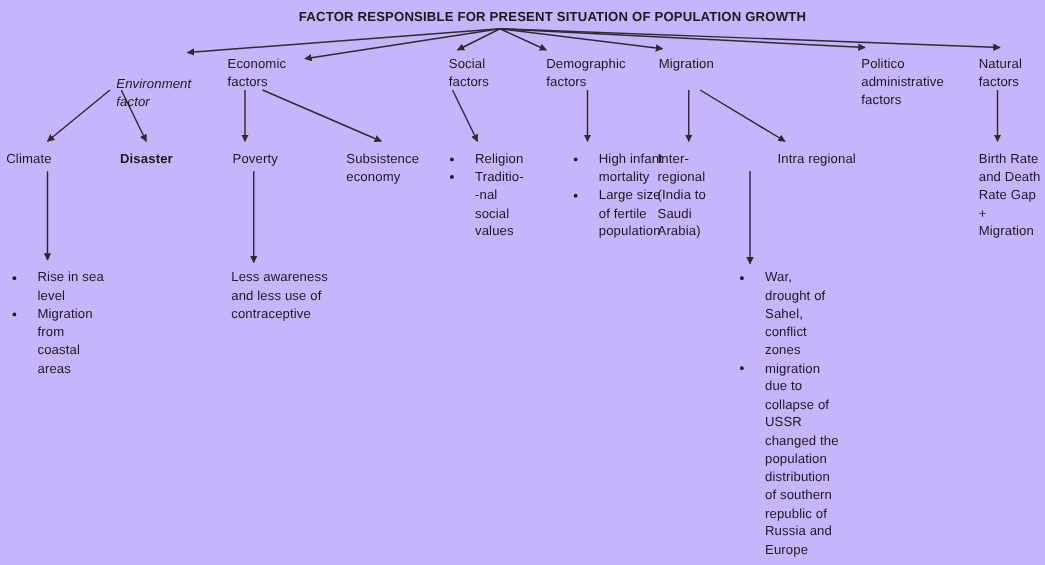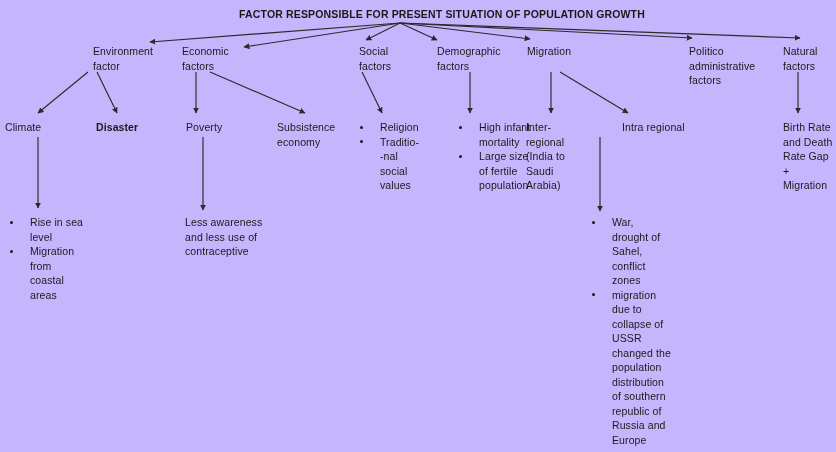--- a/index.html
+++ b/index.html
@@ -99,21 +99,21 @@
       <path d="M 798 72 L 798 113"></path>
 
       <path d="M 38 137 L 38 208"></path>
 
       <path d="M 203 137 L 203 210"></path>
 
       <path d="M 600 137 L 600 211"></path>
     </g>
   </svg>
 
-  <div class="node" style="left:93px; top:44px; width:90px;">
+  <div class="node" style="left:93px; top:60px; width:90px;font-style:italic;">
     <span style="white-space: pre-line;">Environment
 factor</span>
   </div>
 
   <div class="node" style="left:182px; top:44px; width:90px;">
     <span style="white-space: pre-line;">Economic
 factors</span>
   </div>
 
   <div class="node" style="left:359px; top:44px; width:70px;">

